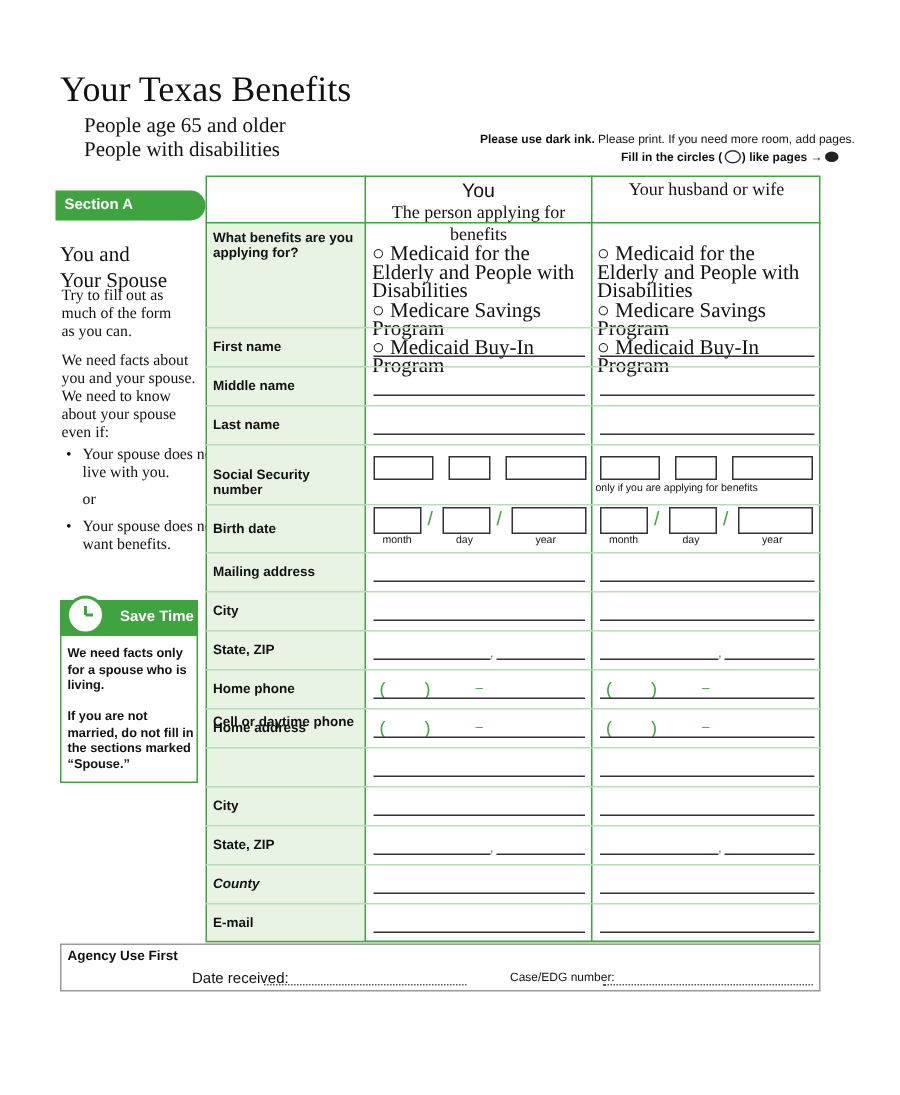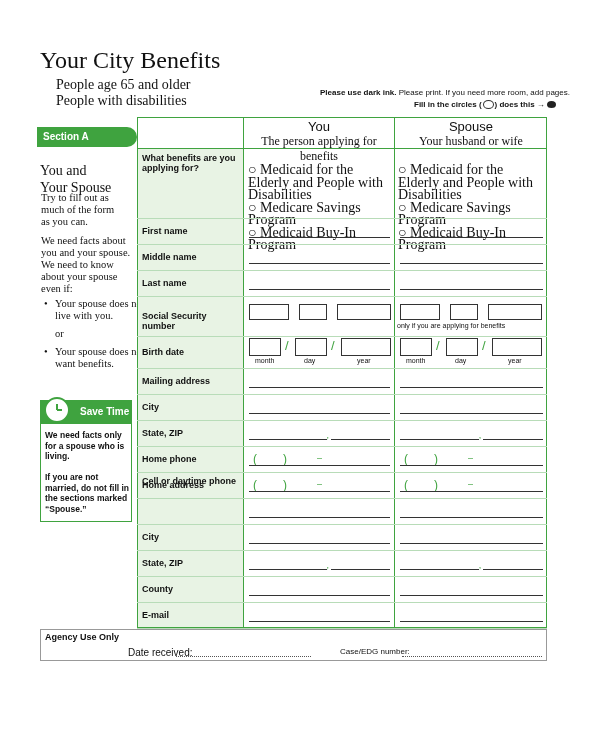--- a/index.html
+++ b/index.html
@@ -50,25 +50,25 @@
 
   #agency { left:40px; top:629px; width:507px; height:32px; border:1px solid #999; box-sizing:border-box; }
   #agency-lbl { left:45px; top:632px; font-size:9px; font-weight:bold; }
   #date-lbl { left:128px; top:647px; font-size:10px; }
   #case-lbl { left:340px; top:647px; font-size:8px; }
   .dotline { position:absolute; border-bottom:1px dotted #555; height:0; }
 </style>
 </head>
 <body>
 
-<div id="title" class="abs serif">Your City Benefits</div>
+<div id="title" class="abs serif">Your Texas Benefits</div>
 <div id="sub1" class="abs serif">People age 65 and older</div>
 <div id="sub2" class="abs serif">People with disabilities</div>
 <div id="ink-note" class="abs"><span>Please use dark ink.</span> <span class="n">Please print. If you need more room, add pages.</span></div>
-<div id="fill-note" class="abs"><span>Fill in the circles (</span><span class="circ"></span><span>) does this →</span><span class="fcirc"></span></div>
+<div id="fill-note" class="abs"><span>Fill in the circles (</span><span class="circ"></span><span>) like pages →</span><span class="fcirc"></span></div>
 
 <div id="section-tab" class="abs">Section A</div>
 <div id="side-h" class="abs serif">
     <div>You and</div>
     <div>Your Spouse</div>
   </div>
 <div id="side1" class="abs serif side-p">
   <div>Try to fill out as</div>
   <div>much of the form</div>
   <div>as you can.</div>
@@ -106,21 +106,20 @@
 <div class="label-col" style="top:148px;height:479px;"></div>
 <div class="vline" style="left:243px;top:117px;height:511px;"></div>
 <div class="vline" style="left:394px;top:117px;height:511px;"></div>
 <div class="hline" style="top:148px;background:#3fa33f;"></div>
 
 <div class="col-head" style="left:244px;width:150px;top:119px;">
   <div class="ch-big">You</div>
   <div class="ch-small serif">The person applying for benefits</div>
 </div>
 <div class="col-head" style="left:395px;width:152px;top:119px;">
-  <div class="ch-big">Spouse</div>
   <div class="ch-small serif">Your husband or wife</div>
 </div>
 
 <div class="lbl" style="top:153px;width:95px;">What benefits are you applying for?</div>
 <div class="opt serif" style="left:248px;top:153px;width:145px;">
   <div>○ <span>Medicaid for the Elderly and People with Disabilities</span></div>
   <div>○ <span>Medicare Savings Program</span></div>
   <div>○ <span>Medicaid Buy-In Program</span></div>
 </div>
 <div class="opt serif" style="left:398px;top:153px;width:148px;">
@@ -217,26 +216,26 @@
     <div class="lbl" style="top:532px;width:98px;">City</div>
     <div class="line" style="left:249px;width:141px;top:543px;"></div>
     <div class="line" style="left:400px;width:143px;top:543px;"></div>
     <div class="lbl" style="top:558px;width:98px;">State, ZIP</div>
     <div class="line" style="left:249px;width:77.55000000000001px;top:569px;"></div>
     <span class="gcomma" style="left:326.55px;top:560px;">,</span>
     <div class="line" style="left:330.78px;width:59.22px;top:569px;"></div>
     <div class="line" style="left:400px;width:78.65px;top:569px;"></div>
     <span class="gcomma" style="left:478.65px;top:560px;">,</span>
     <div class="line" style="left:482.94px;width:60.059999999999995px;top:569px;"></div>
-    <div class="lbl" style="top:584px;width:98px;">County</div>
+    <div class="lbl" style="top:584px;width:98px;font-style:italic;">County</div>
     <div class="line" style="left:249px;width:141px;top:595px;"></div>
     <div class="line" style="left:400px;width:143px;top:595px;"></div>
     <div class="lbl" style="top:610px;width:98px;">E-mail</div>
     <div class="line" style="left:249px;width:141px;top:621px;"></div>
     <div class="line" style="left:400px;width:143px;top:621px;"></div>
   </div>
 
 <div id="agency" class="abs"></div>
-<div id="agency-lbl" class="abs">Agency Use Only</div>
+<div id="agency-lbl" class="abs">Agency Use First</div>
 <div id="date-lbl" class="abs">Date received:</div>
 <div class="dotline" style="left:176px;top:656px;width:135px;"></div>
 <div id="case-lbl" class="abs">Case/EDG number:</div>
 <div class="dotline" style="left:402px;top:656px;width:140px;"></div>
 
 </body></html>

